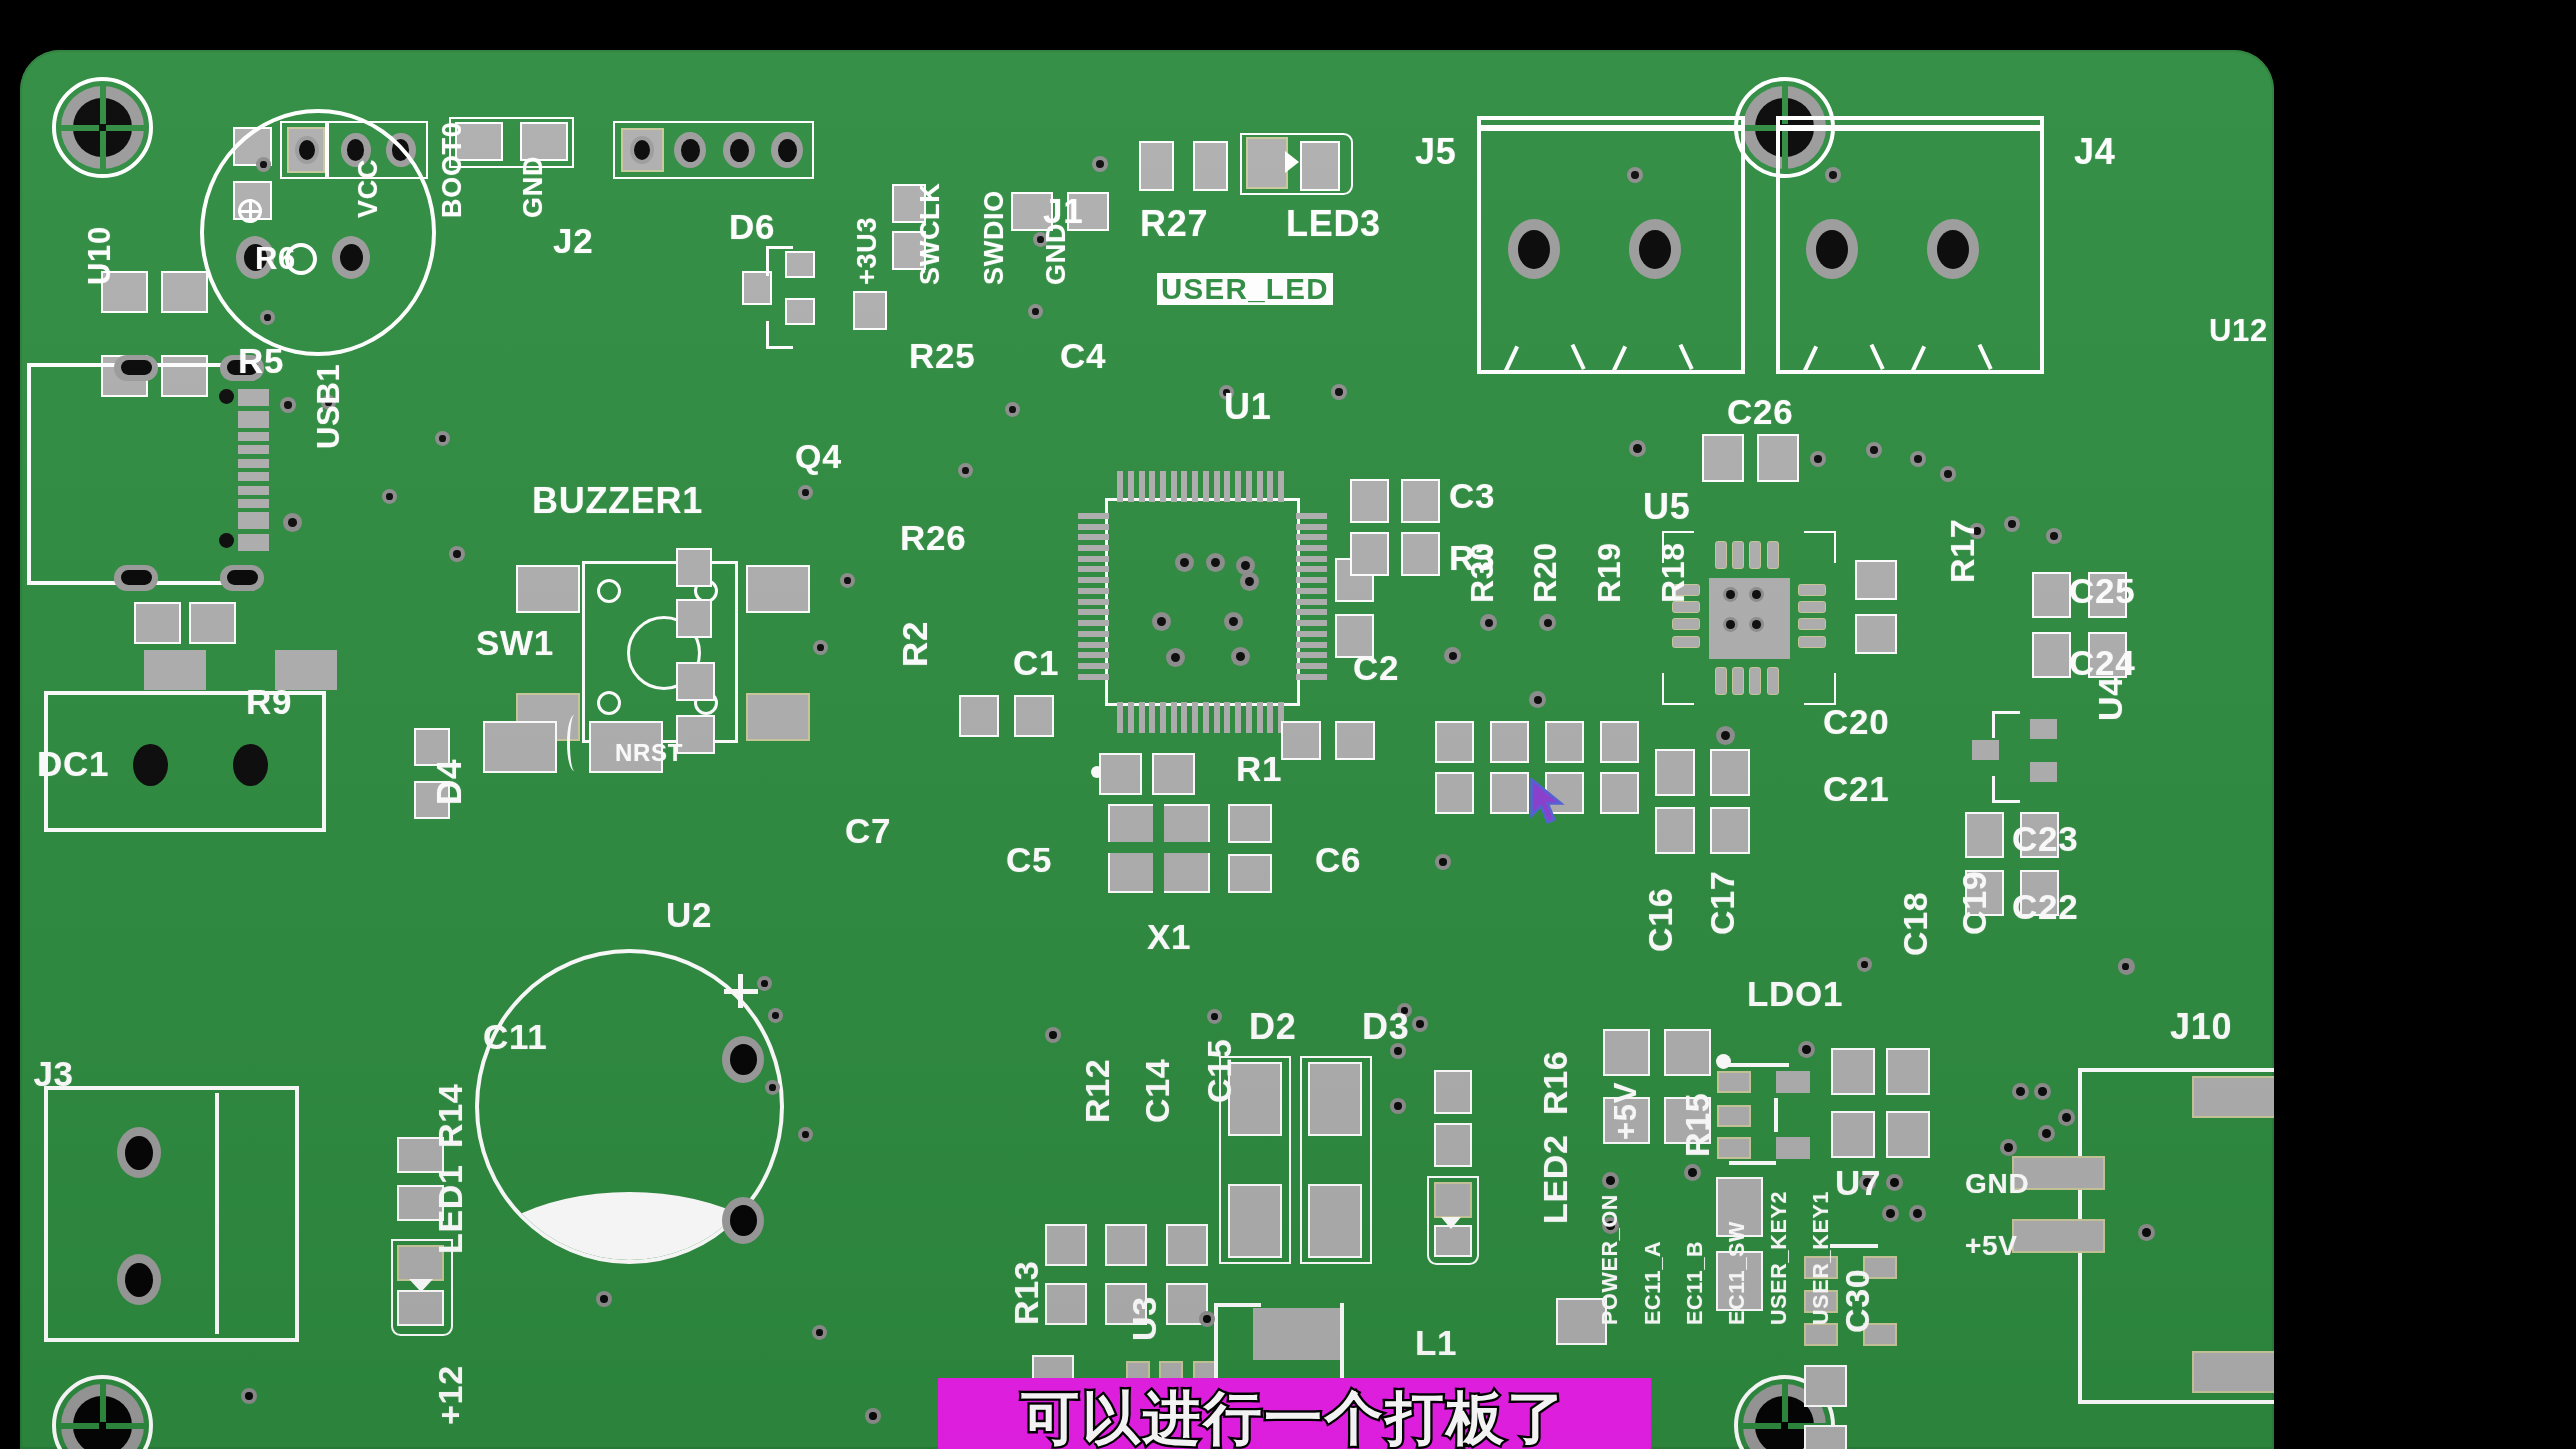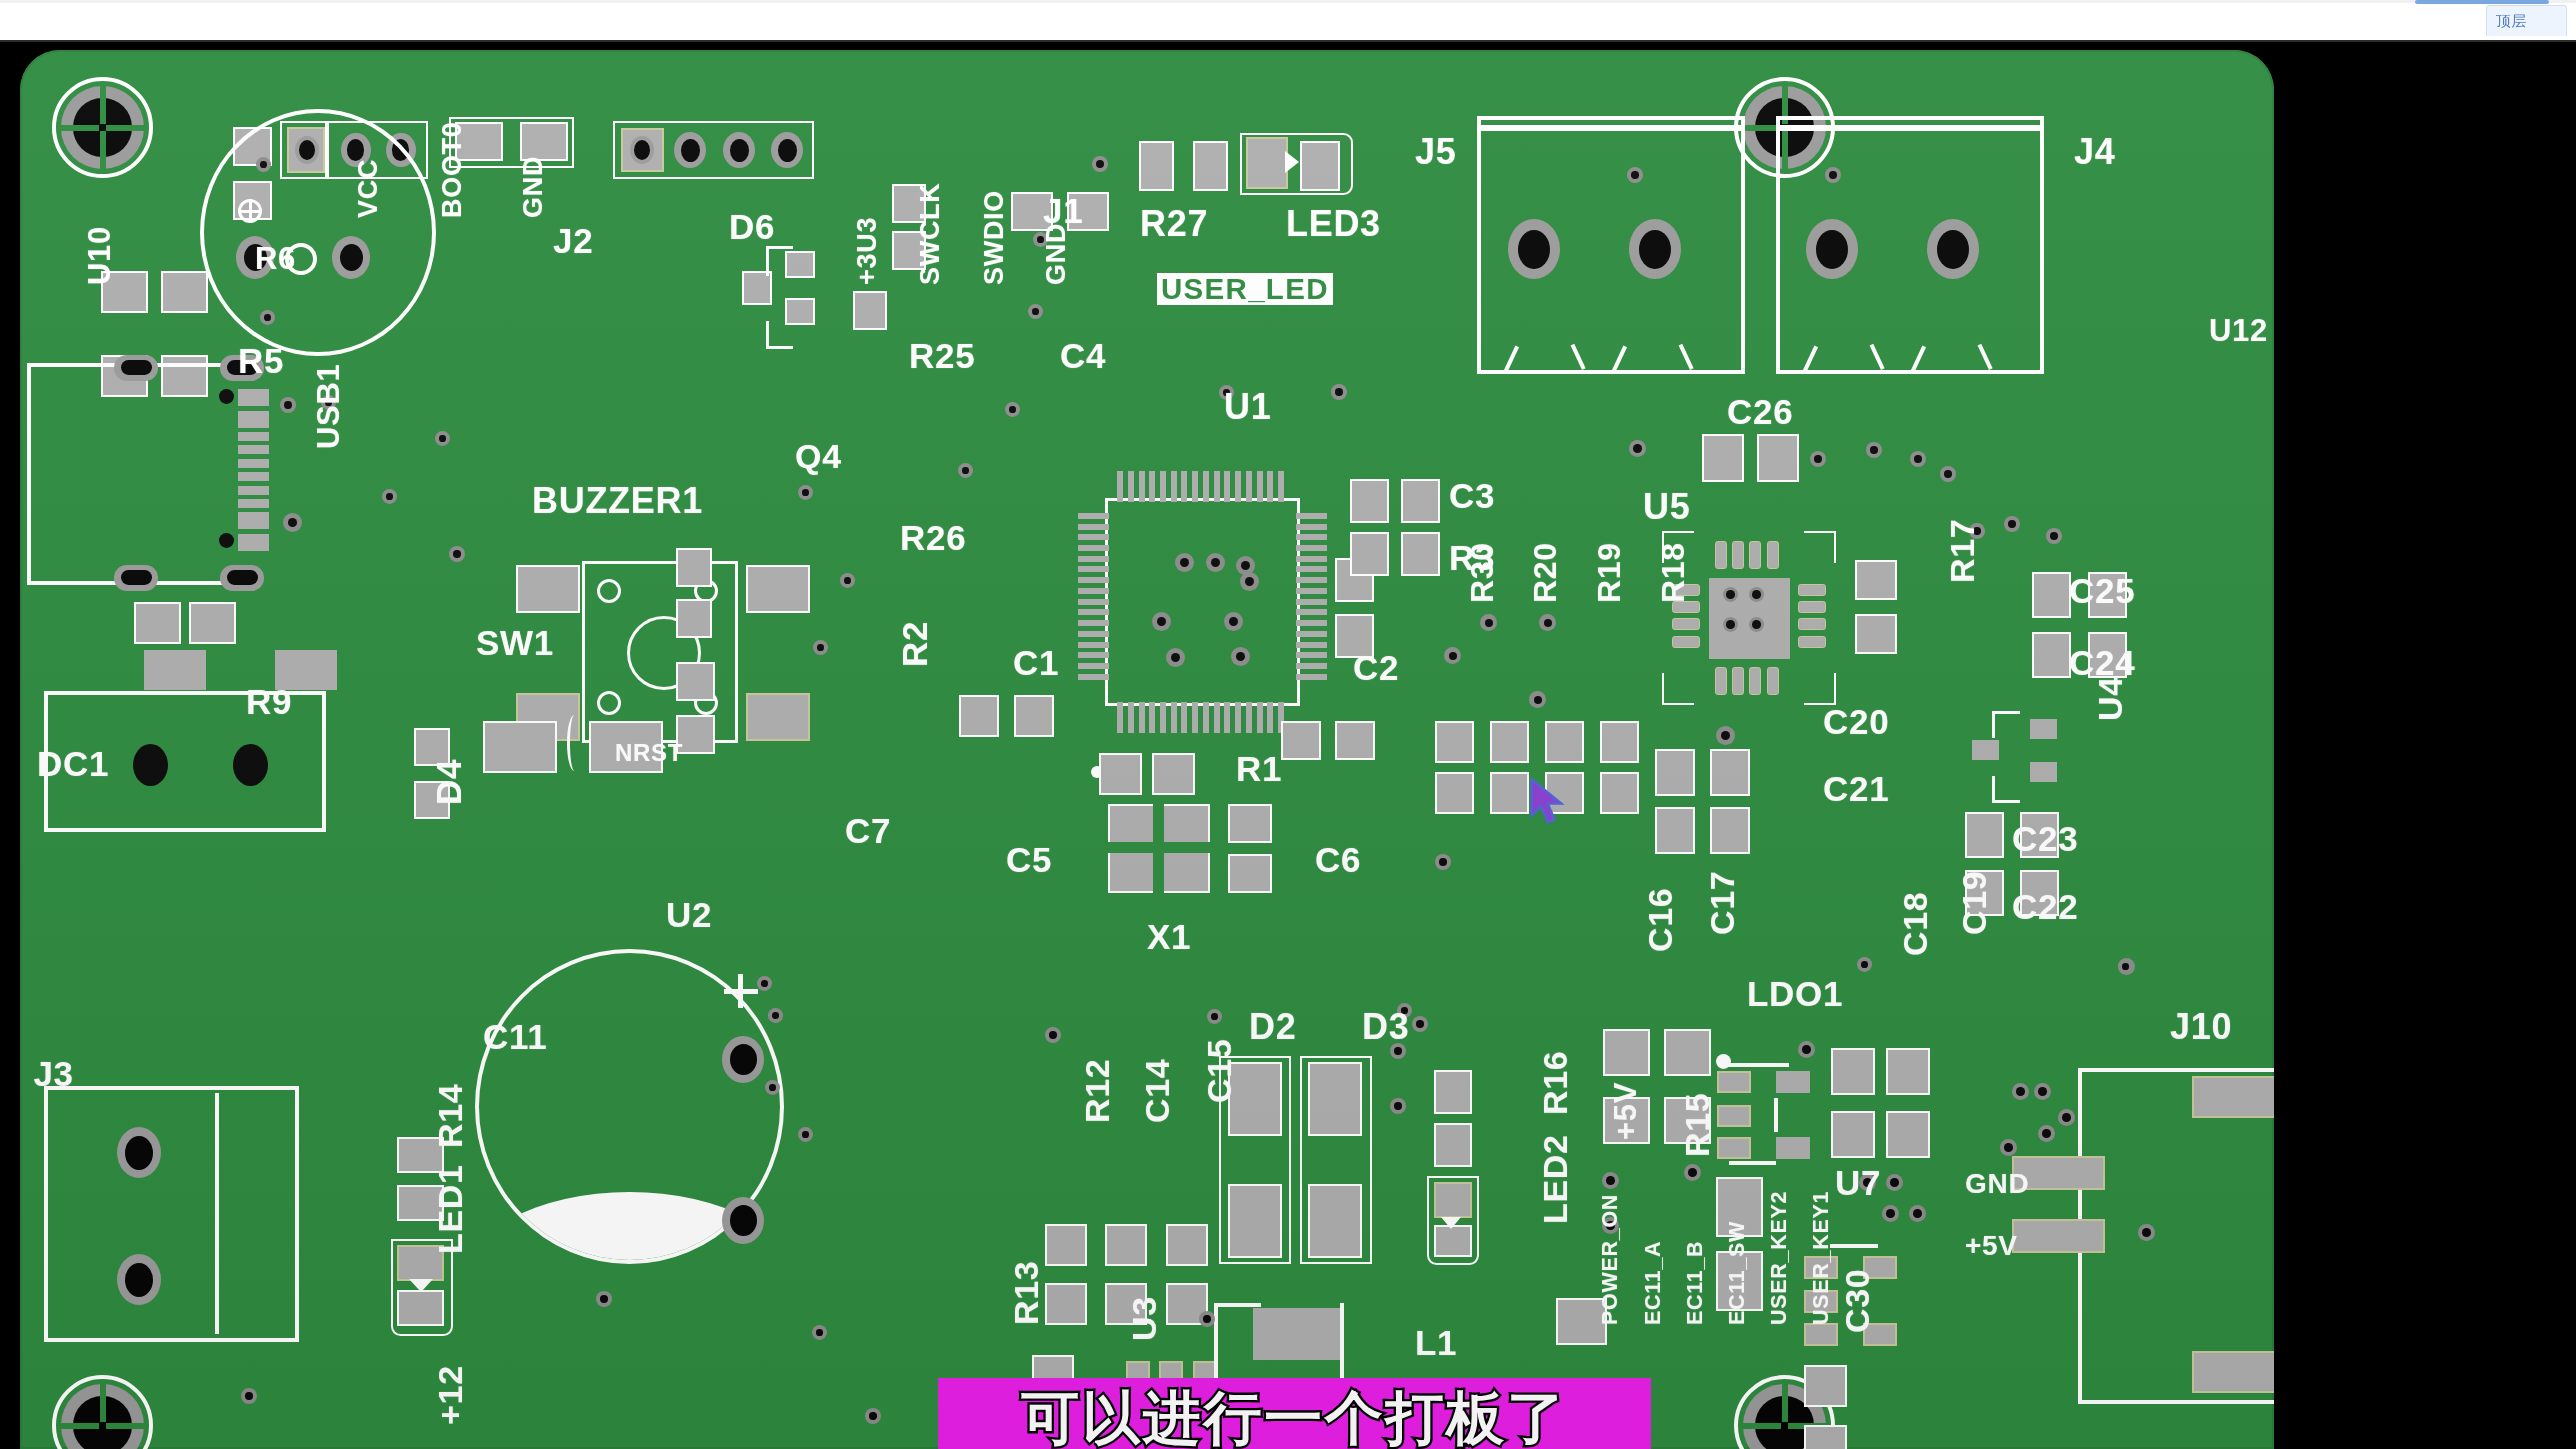--- a/index.html
+++ b/index.html
@@ -97,27 +97,20 @@
 
   
   .cursor { position:absolute; width:0; height:0; }
   .cursor svg { position:absolute; left:0; top:0; }
 </style>
 </head>
 <body>
 
 <div id="root">
 
-  <div class="topbar">
-    <div class="edgeline"></div>
-    <div class="tab-accent"></div>
-    <div class="tab-chip">
-      <span>顶层</span>
-    </div>
-  </div>
 
   <div id="board">
 
     <div class="mount" style="left:32px;top:27px;width:101px;height:101px;">
       <div class="pd"></div>
         <div class="hl"></div>
       <div class="sp" style="left:50%;top:2.7px;width:6px;height:40px;transform:translateX(-50%);"></div>
       <div class="sp" style="left:50%;bottom:2.7px;width:6px;height:40px;transform:translateX(-50%);"></div>
       <div class="sp" style="top:50%;left:2.7px;height:6px;width:40px;transform:translateY(-50%);"></div>
       <div class="sp" style="top:50%;right:2.7px;height:6px;width:40px;transform:translateY(-50%);"></div>

